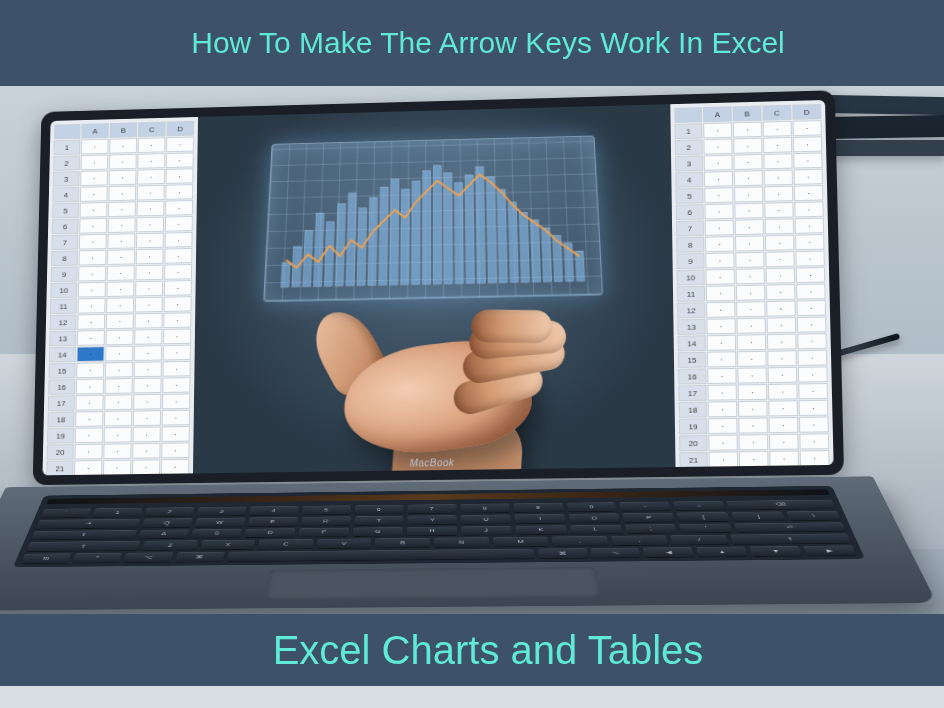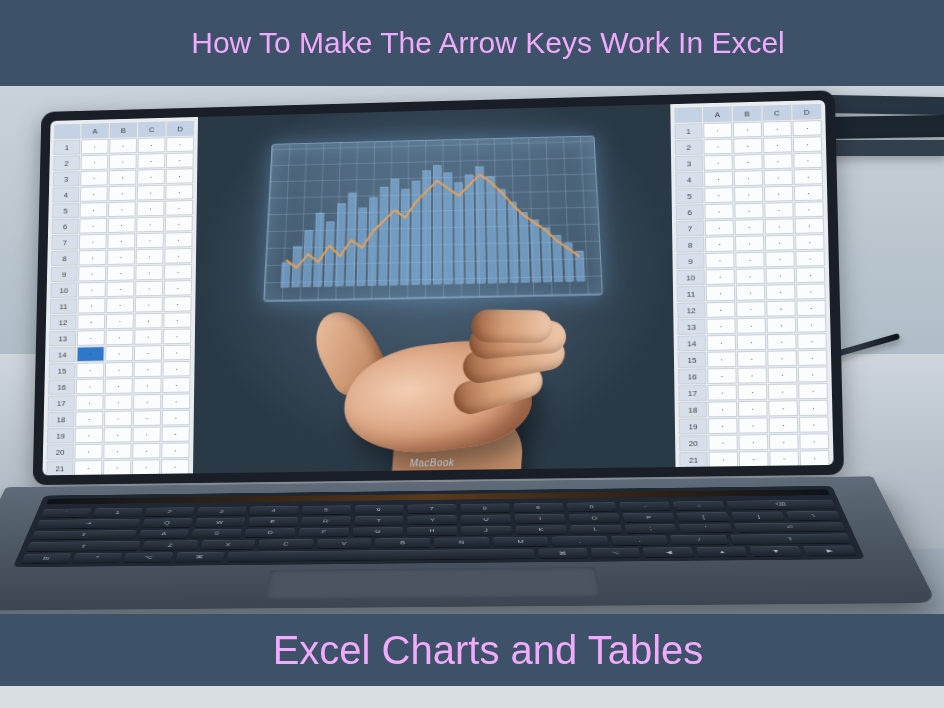--- a/index.html
+++ b/index.html
@@ -5,21 +5,21 @@
   * { margin: 0; padding: 0; box-sizing: border-box; }
   body {
     width: 944px;
     height: 708px;
     font-family: -apple-system, BlinkMacSystemFont, "Segoe UI", Arial, sans-serif;
     overflow: hidden;
     background: #d8dde2;
   }
   .banner {
     background: #3d5168;
-    color: #f0abfc;
+    color: #5eead4;
     text-align: center;
     display: flex;
     align-items: center;
     justify-content: center;
     padding-left: 32px;
   }
   .top-banner {
     height: 86px;
     font-size: 30px;
     font-weight: 400;

